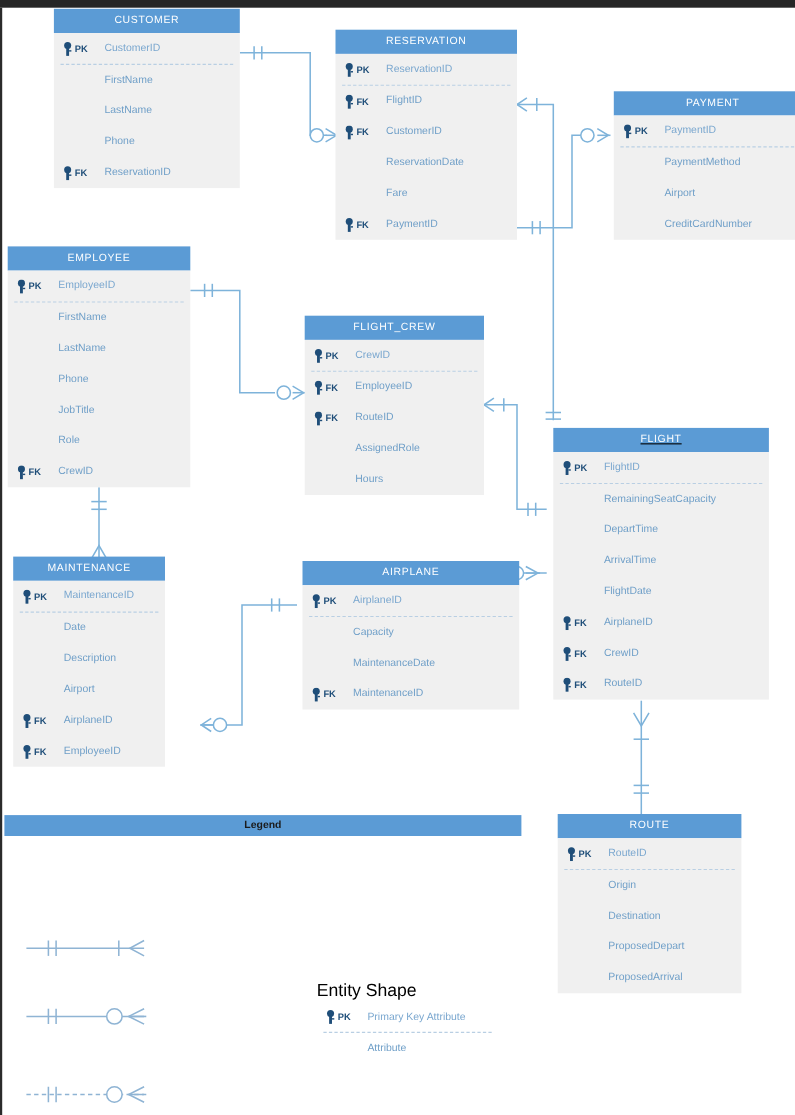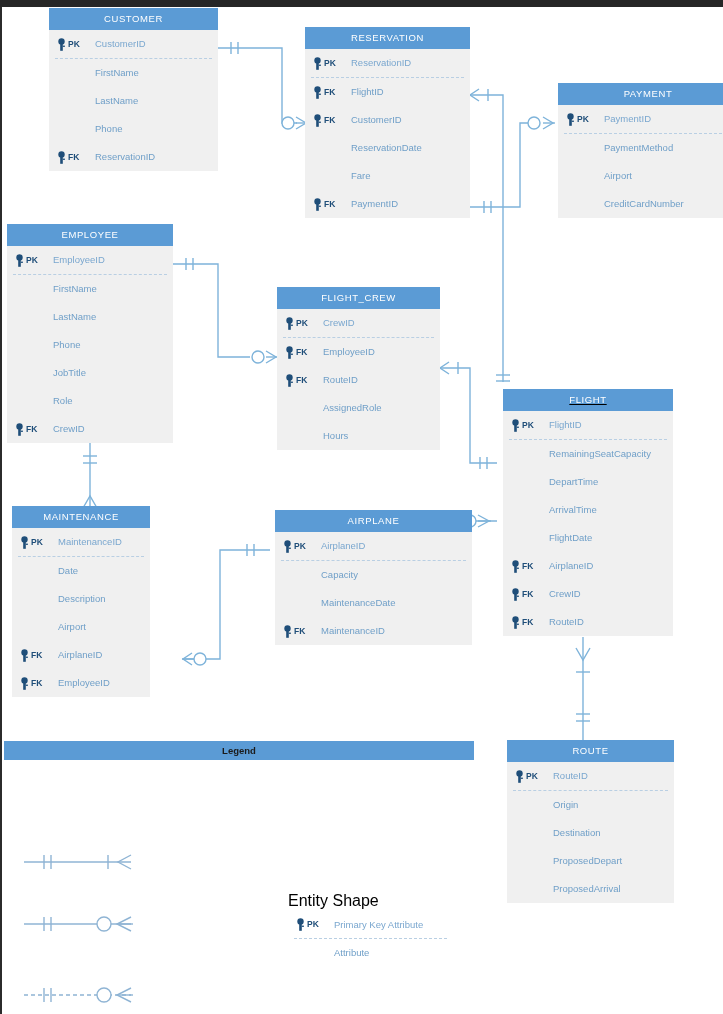--- a/index.html
+++ b/index.html
@@ -290,21 +290,21 @@
       </div>
       <div class="attr plain">
         <span class="nm">AssignedRole</span>
       </div>
       <div class="attr plain">
         <span class="nm">Hours</span>
       </div>
     </div>
   </div>
 
-  <div class="entity" id="e-flight" style="left:503px;top:389px;width:170px;text-decoration:underline;">
+  <div class="entity" id="e-flight" style="left:503px;top:389px;width:196px;text-decoration:underline;">
     <div class="ehdr">FLIGHT</div>
     <div class="ebody">
       <div class="attr pk">
         <svg class="keyicon" viewBox="0 0 11 13">
             <circle cx="5.5" cy="3.4" r="3.2" fill="#1f4e79"></circle>
             <rect x="4.2" y="5.6" width="2.6" height="7.2" fill="#1f4e79"></rect>
             <rect x="6.8" y="7.6" width="2.1" height="1.3" fill="#1f4e79"></rect>
           </svg>
         <span class="kt">PK</span>
         <span class="nm">FlightID</span>

